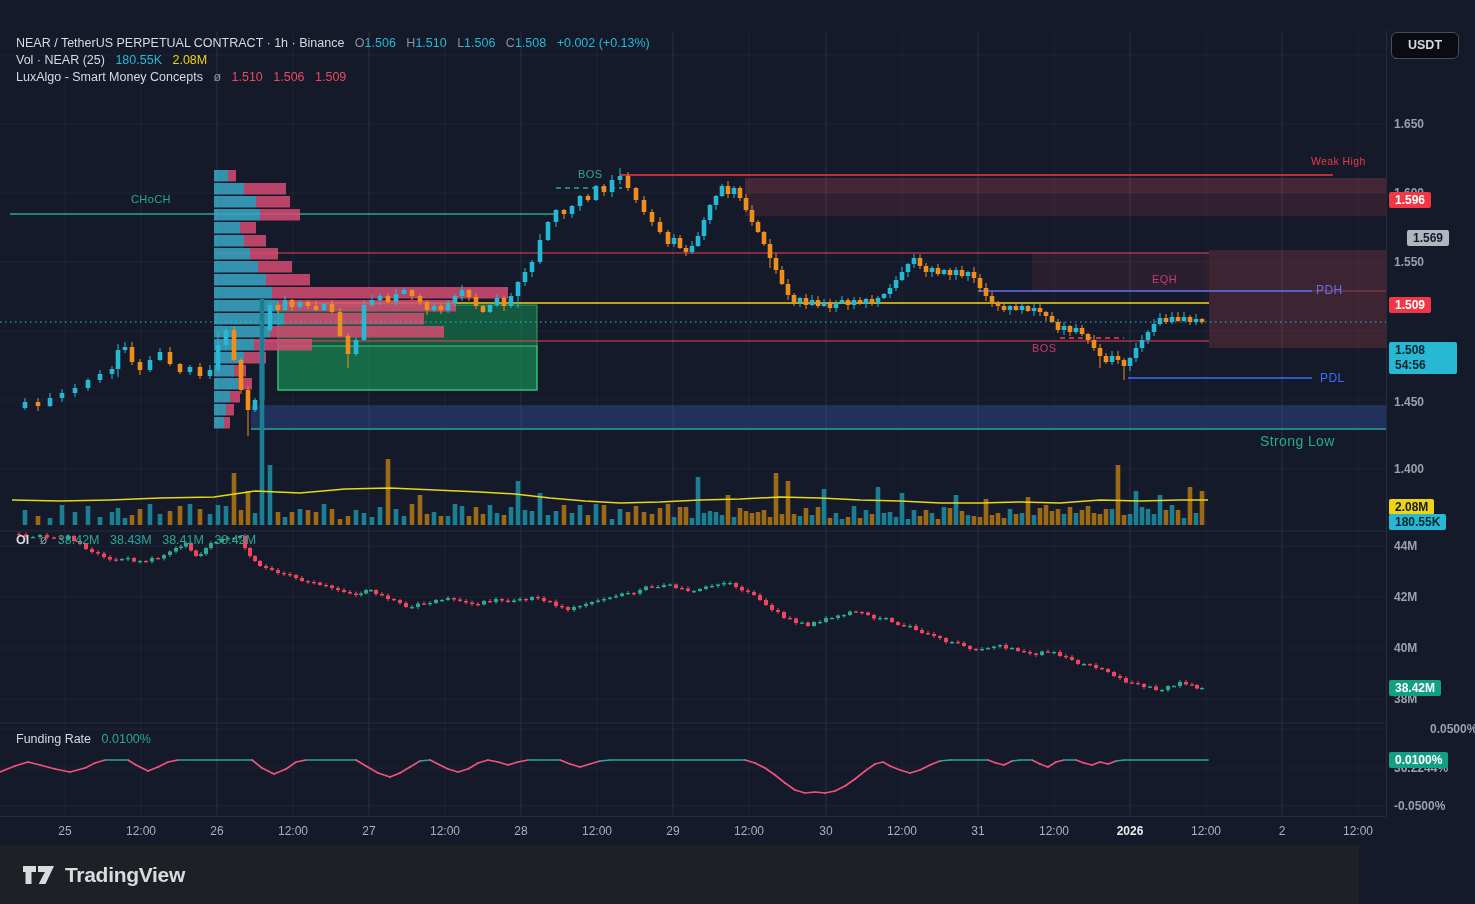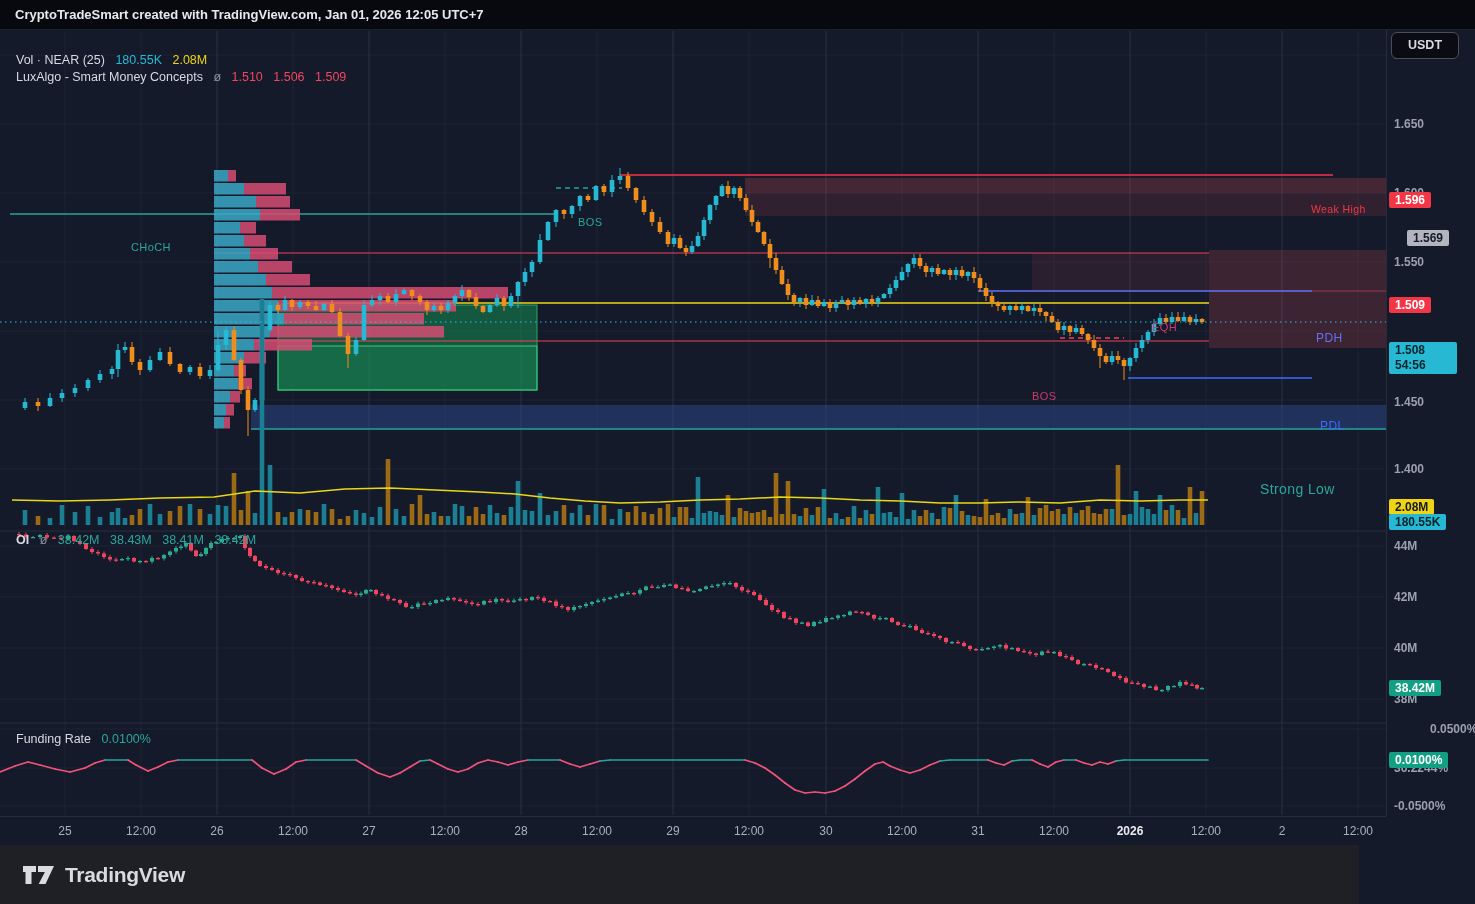--- a/index.html
+++ b/index.html
@@ -7,21 +7,21 @@
          font-family:"Liberation Sans",sans-serif;-webkit-font-smoothing:antialiased;}
   .topbar{position:absolute;top:0;left:0;width:1475px;height:30px;background:#07090f;
           border-bottom:1px solid #1c2130;box-sizing:border-box;z-index:8;}
   .topbar span{display:inline-block;margin-left:15px;line-height:29px;font-size:13px;color:#e6e8ec;font-weight:bold;}
   #chart-svg{position:absolute;top:0;left:0;z-index:1;}
   .legend{position:absolute;left:16px;z-index:5;white-space:nowrap;font-size:12.5px;color:#d6d9e0;}
   .l1{top:36px}.l2{top:53px}.l3{top:70px}
   .k{color:#8b909c;margin-left:7px;}
   .cy{color:#27b9d4}.yl{color:#f0d414;margin-left:7px}.rd{color:#f0475f;margin-left:7px}
   .tl{color:#2aa79b;margin-left:7px}
-  .ann{position:absolute;z-index:4;font-size:11px;letter-spacing:.4px;margin-top:48px;}
+  .ann{position:absolute;z-index:4;font-size:11px;letter-spacing:.4px;}
   .axis{position:absolute;left:1386px;top:30px;width:89px;height:786px;background:#141a2a;
         border-left:1px solid #262c3b;box-sizing:border-box;z-index:3;font-weight:bold;}
   .tick{position:absolute;left:7px;transform:translateY(-50%);font-size:12px;color:#9ba0ac;}
   .plabel{position:absolute;left:2px;transform:translateY(-50%);font-size:12px;line-height:16px;
           padding:0 6px;border-radius:2px;z-index:2;}
   .cntbox{position:absolute;left:2px;top:312px;width:56px;border-radius:2px;background:#27b9d4;
           color:#06232c;font-size:12px;line-height:15px;padding:1px 6px;z-index:3;text-align:left;}
   .usdt{position:absolute;left:4px;top:2px;width:66px;height:25px;background:#0a0c12;border:1px solid #4a4e5a;
         border-radius:6px;color:#d6d9e0;font-size:12.5px;text-align:center;line-height:25px;z-index:5;cursor:pointer;}
   .timeaxis{position:absolute;left:0;top:816px;width:1386px;height:29px;border-top:1px solid #262c3b;
@@ -30,23 +30,20 @@
   .tlabel.bold{font-weight:bold;color:#e8eaee;}
   .footer{position:absolute;left:0;top:845px;width:1359px;height:59px;background:#1e2025;z-index:8;
           display:flex;align-items:center;padding-left:22px;box-sizing:border-box;}
   .brand{color:#d9dbdf;font-size:21px;font-weight:bold;margin-left:9px;letter-spacing:-0.3px;}
 </style>
 </head>
 <body>
 
 <div class="stage">
 
-  <div class="topbar">
-    <span>CryptoTradeSmart created with TradingView.com, Jan 01, 2026 12:05 UTC+7</span>
-  </div>
 
   <svg id="chart-svg" width="1475" height="904">
       <line x1="65" y1="31" x2="65" y2="815" stroke="rgba(170,185,220,0.06)"></line>
       <line x1="141" y1="31" x2="141" y2="815" stroke="rgba(170,185,220,0.06)"></line>
       <line x1="217" y1="31" x2="217" y2="815" stroke="rgba(170,185,220,0.06)"></line>
       <line x1="293" y1="31" x2="293" y2="815" stroke="rgba(170,185,220,0.06)"></line>
       <line x1="369" y1="31" x2="369" y2="815" stroke="rgba(170,185,220,0.06)"></line>
       <line x1="445" y1="31" x2="445" y2="815" stroke="rgba(170,185,220,0.06)"></line>
       <line x1="521" y1="31" x2="521" y2="815" stroke="rgba(170,185,220,0.06)"></line>
       <line x1="597" y1="31" x2="597" y2="815" stroke="rgba(170,185,220,0.06)"></line>
@@ -1127,20 +1124,28 @@
       <line x1="1092" y1="765" x2="1100" y2="762" stroke="#f0527a" stroke-width="1.7" stroke-linecap="round"></line>
       <line x1="1100" y1="762" x2="1108" y2="764" stroke="#f0527a" stroke-width="1.7" stroke-linecap="round"></line>
       <line x1="1108" y1="764" x2="1116" y2="761" stroke="#f0527a" stroke-width="1.7" stroke-linecap="round"></line>
       <line x1="1116" y1="761" x2="1124" y2="760" stroke="#26a69a" stroke-width="1.7" stroke-linecap="round"></line>
       <line x1="1124" y1="760" x2="1208" y2="760" stroke="#26a69a" stroke-width="1.7" stroke-linecap="round"></line>
       <line x1="0" y1="322" x2="1386" y2="322" stroke="#27c3dd" stroke-width="1.2" stroke-dasharray="1.5 3.5"></line>
       <line x1="0" y1="531" x2="1386" y2="531" stroke="#262c3b" stroke-width="1"></line>
       <line x1="0" y1="723" x2="1386" y2="723" stroke="#262c3b" stroke-width="1"></line>
     </svg>
 
+  <div class="legend l1">
+    <span>NEAR / TetherUS PERPETUAL CONTRACT · 1h · Binance</span>
+    <span class="k">O</span><span class="cy">1.506</span>
+    <span class="k">H</span><span class="cy">1.510</span>
+    <span class="k">L</span><span class="cy">1.506</span>
+    <span class="k">C</span><span class="cy">1.508</span>
+    <span class="cy" style="margin-left:7px">+0.002 (+0.13%)</span>
+  </div>
   <div class="legend l2">
     <span>Vol · NEAR (25)</span>
     <span class="cy" style="margin-left:7px">180.55K</span>
     <span class="yl">2.08M</span>
   </div>
   <div class="legend l3">
     <span>LuxAlgo - Smart Money Concepts</span>
     <span class="k">ø</span>
     <span class="rd">1.510</span>
     <span class="rd">1.506</span>

